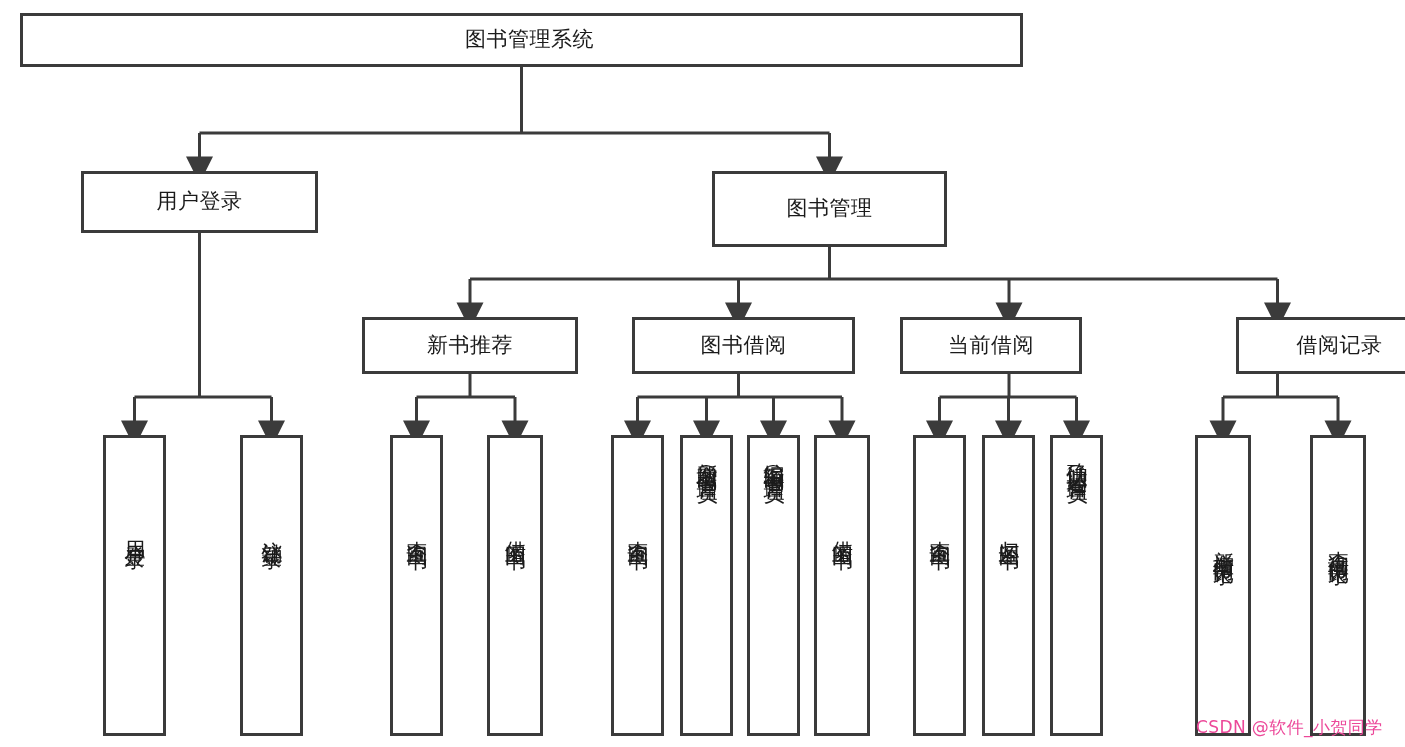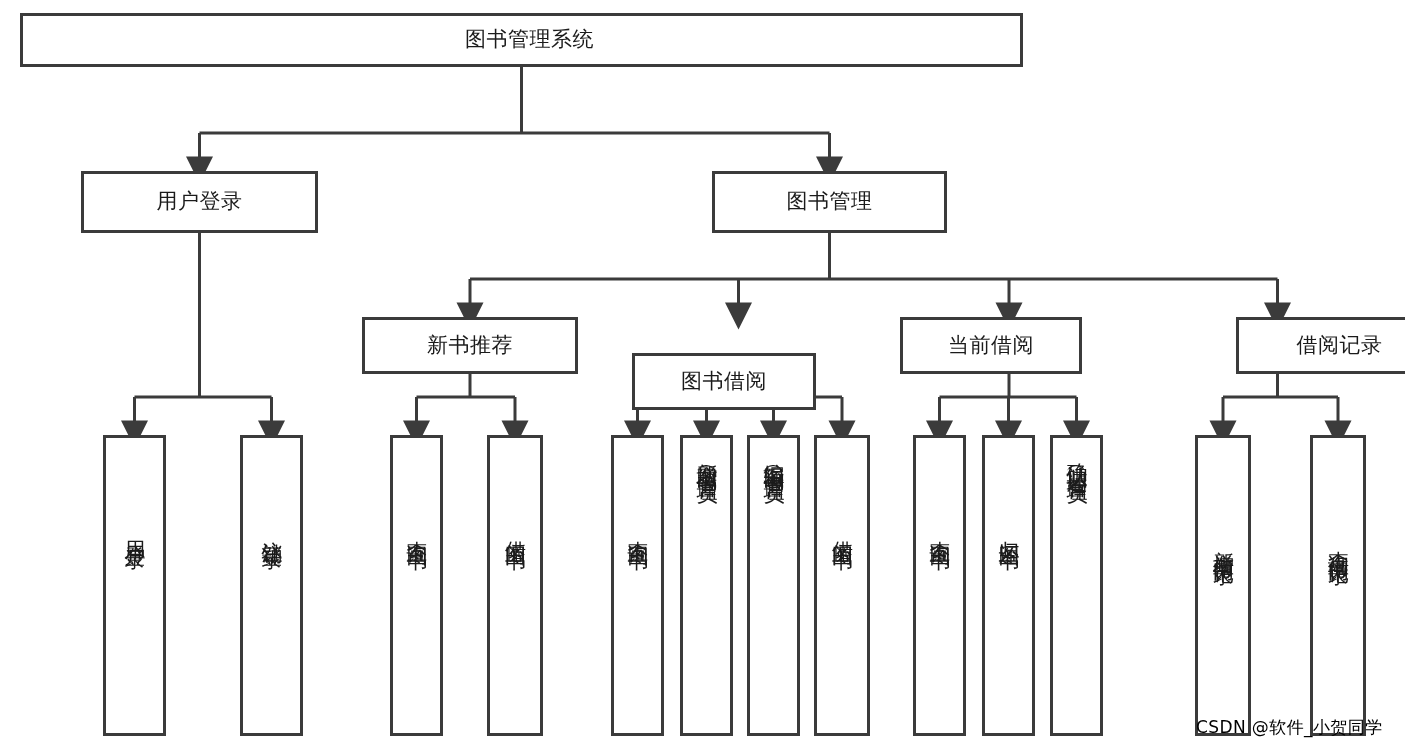--- a/index.html
+++ b/index.html
@@ -52,21 +52,21 @@
     white-space: nowrap;
   }
   .node.vertical.mid .node-label {
     margin-top: 78px;
   }
   .node.vertical.midshort .node-label {
     margin-top: 88px;
   }
   .watermark {
     position: absolute;
-    color: #000000;
+    color: #ec4899;
     font-size: 17px;
     white-space: nowrap;
     z-index: 3;
     letter-spacing: 0.4px;
   }
 </style>
 </head>
 <body>
 
 <div id="canvas">
@@ -113,27 +113,27 @@
       </g>
   </svg>
 
   <div id="node-layer">
       <div class="node" style="left: 20px; top: 13px; width: 1003px; height: 54px; padding-left: 16px;">
         <span class="node-label">图书管理系统</span>
       </div>
       <div class="node" style="left: 81px; top: 171px; width: 237px; height: 62px;">
         <span class="node-label">用户登录</span>
       </div>
-      <div class="node" style="left: 712px; top: 171px; width: 235px; height: 62px;">
+      <div class="node" style="left: 712px; top: 171px; width: 235px; height: 76px;">
         <span class="node-label">图书管理</span>
       </div>
       <div class="node" style="left: 362px; top: 317px; width: 216px; height: 57px; text-align: right;">
         <span class="node-label">新书推荐</span>
       </div>
-      <div class="node" style="left: 632px; top: 317px; width: 184px; height: 57px; margin-top: 36px;">
+      <div class="node" style="left: 632px; top: 317px; width: 223px; height: 57px;">
         <span class="node-label">图书借阅</span>
       </div>
       <div class="node" style="left: 900px; top: 317px; width: 182px; height: 57px;">
         <span class="node-label">当前借阅</span>
       </div>
       <div class="node" style="left: 1236px; top: 317px; width: 207px; height: 57px;">
         <span class="node-label">借阅记录</span>
       </div>
       <div class="node vertical mid" style="left: 103px; top: 435px; width: 63px; height: 301px;">
         <span class="node-label">用户登录</span>

